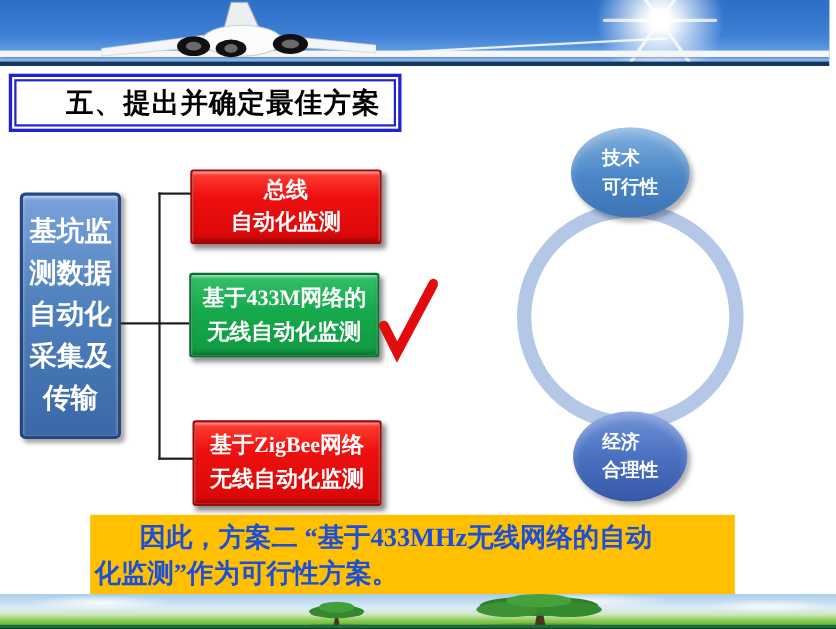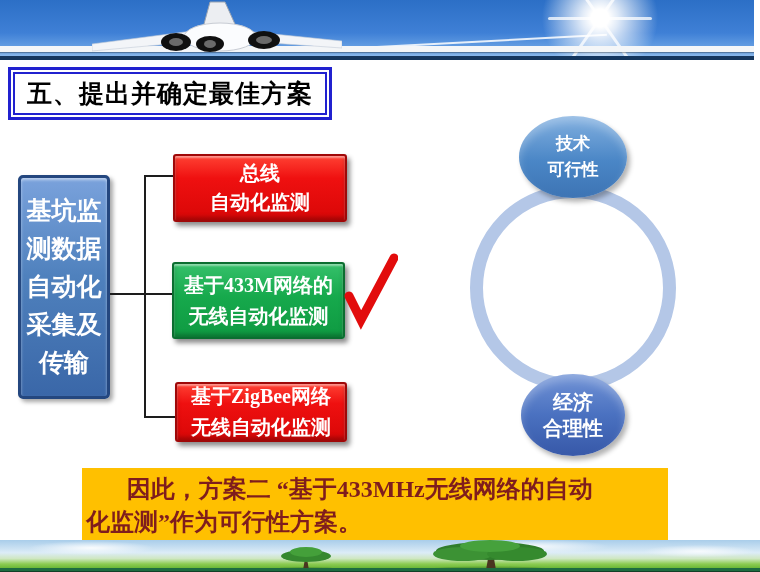--- a/index.html
+++ b/index.html
@@ -15,62 +15,62 @@
   .sun-ray.r2{transform:rotate(55deg);}
   .sun-ray.r3{transform:rotate(-55deg);}
   .contrail{position:absolute;left:372px;top:40px;width:235px;height:2px;background:rgba(255,255,255,.85);transform:rotate(-3deg);}
   .wing-stripe{position:absolute;left:0;top:46px;width:754px;height:6px;background:#f4f6f8;box-shadow:0 1px 1px rgba(0,0,0,.3);}
   .banner-edge{position:absolute;left:0;top:56px;width:754px;height:4px;background:#14365e;}
   .plane-svg{position:absolute;left:92px;top:0;}
 
   
   .title-box{position:absolute;left:8px;top:67px;background:#fff;border:3px solid #2121cf;padding:2px;}
   .title-inner{border:2px solid #2121cf;padding:3px 12px;}
-  .title-text{font-size:25px;font-weight:bold;color:#000;letter-spacing:1px;white-space:nowrap;}
+  .title-text{font-size:25px;font-weight:bold;color:#000;letter-spacing:1px;white-space:nowrap;margin-left:33px;}
 
   
   .source-box{position:absolute;left:18px;top:175px;width:92px;height:224px;box-sizing:border-box;
     border:3px solid #24477f;border-radius:5px;color:#fff;font-weight:bold;font-size:25px;line-height:38px;
     display:flex;align-items:center;justify-content:center;text-align:center;white-space:pre-line;
     background:linear-gradient(180deg,#7aa2dc 0%,#4f81bd 45%,#3a67a8 100%);
     box-shadow:3px 3px 4px rgba(0,0,0,.35), inset 0 2px 3px rgba(255,255,255,.5);}
   .conn{position:absolute;background:#1d1d1d;}
   .conn.h-mid{left:110px;top:293px;width:62px;height:2px;}
   .conn.v-main{left:144px;top:175px;width:2px;height:243px;}
   .conn.h-top{left:144px;top:175px;width:30px;height:2px;}
   .conn.h-bot{left:144px;top:416px;width:32px;height:2px;}
 
   .opt{position:absolute;box-sizing:border-box;border-radius:3px;color:#fff;font-weight:bold;text-align:center;
     display:flex;align-items:center;justify-content:center;white-space:pre-line;
     box-shadow:3px 4px 5px rgba(0,0,0,.45), inset 0 2px 2px rgba(255,255,255,.45), inset 0 -3px 4px rgba(0,0,0,.25);}
   .opt.red{background:linear-gradient(180deg,#ff4133 0%,#ef1010 35%,#d90707 100%);border:2px solid #9f0808;}
   .opt.green{background:linear-gradient(180deg,#35c06a 0%,#16a94c 45%,#0f9a42 100%);border:2px solid #0b6e30;}
   .opt1{left:173px;top:142px;width:174px;height:68px;font-size:20px;line-height:29px;margin-top:12px;}
-  .opt2{left:172px;top:262px;width:173px;height:77px;font-size:20px;line-height:31px;}
-  .opt3{left:175px;top:382px;width:172px;height:60px;font-size:20px;line-height:31px;}
+  .opt2{left:172px;top:248px;width:173px;height:77px;font-size:20px;line-height:31px;}
+  .opt3{left:175px;top:382px;width:172px;height:78px;font-size:20px;line-height:31px;}
   .check{position:absolute;left:344px;top:250px;}
 
   
   .ring{position:absolute;left:470px;top:185px;width:206px;height:206px;box-sizing:border-box;
     border:13px solid #b4c7e7;border-radius:50%;}
-  .crit{position:absolute;border-radius:50%;color:#fff;font-weight:bold;text-align:center;
+  .crit{position:absolute;border-radius:50%;color:#fff;font-weight:bold;text-align:left;
     display:flex;align-items:center;justify-content:center;white-space:pre-line;
     box-shadow:3px 4px 5px rgba(0,0,0,.3), inset 0 6px 8px rgba(255,255,255,.25);}
   .crit.blue{background:linear-gradient(180deg,#7193d6 0%,#4a71c0 50%,#3758a8 100%);}
   .crit.lblue{background:linear-gradient(180deg,#82b0e0 0%,#4a86c6 55%,#3d74b4 100%);}
   .crit.top{left:519px;top:116px;width:108px;height:82px;font-size:17px;line-height:26px;}
   .crit.left{left:396px;top:244px;width:96px;height:86px;font-size:17px;line-height:27px;}
   .crit.right{left:655px;top:246px;width:102px;height:86px;font-size:17px;line-height:27px;}
-  .crit.bottom{left:521px;top:374px;width:104px;height:82px;font-size:20px;line-height:26px;}
+  .crit.bottom{left:521px;top:374px;width:104px;height:82px;font-size:17px;line-height:26px;}
   .crit.center{left:501px;top:231px;width:142px;height:112px;font-size:17px;line-height:23px;
     background:linear-gradient(180deg,#2dbb58 0%,#14a445 55%,#0d9a3e 100%);}
 
   
   .conclusion{position:absolute;left:82px;top:468px;width:586px;height:73px;box-sizing:border-box;
-    background:#ffc000;color:#7f1d1d;font-weight:bold;font-size:24px;line-height:33px;
+    background:#ffc000;color:#1d4ed8;font-weight:bold;font-size:24px;line-height:33px;
     padding:5px 4px 0 4px;text-indent:1.7em;white-space:pre-line;}
 
   
   .footer{position:absolute;left:0;top:540px;width:760px;height:32px;overflow:hidden;
     background:
       radial-gradient(ellipse 90px 10px at 12% 25%, rgba(255,255,255,.9), rgba(255,255,255,0) 70%),
       radial-gradient(ellipse 110px 10px at 70% 20%, rgba(255,255,255,.85), rgba(255,255,255,0) 70%),
       radial-gradient(ellipse 80px 9px at 92% 35%, rgba(255,255,255,.8), rgba(255,255,255,0) 70%),
       linear-gradient(180deg,#a9cdea 0%,#dcecf7 40%,#cfe7c2 58%,#8ccb52 75%,#5fb02d 92%,#4ba025 100%);}
   .footer-base{position:absolute;left:0;bottom:0;width:760px;height:4px;background:#1d6b40;}

